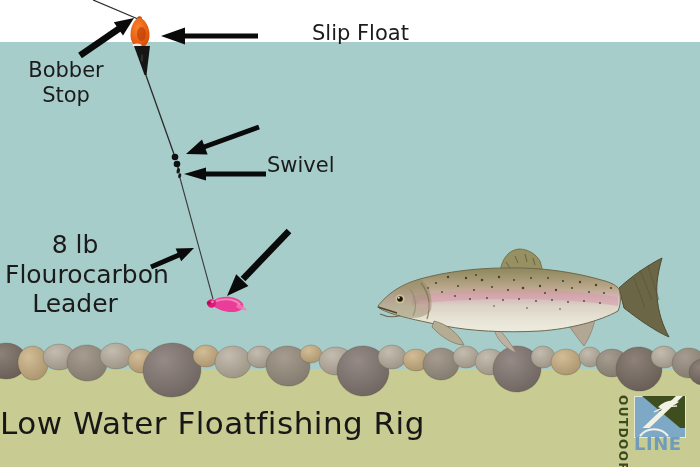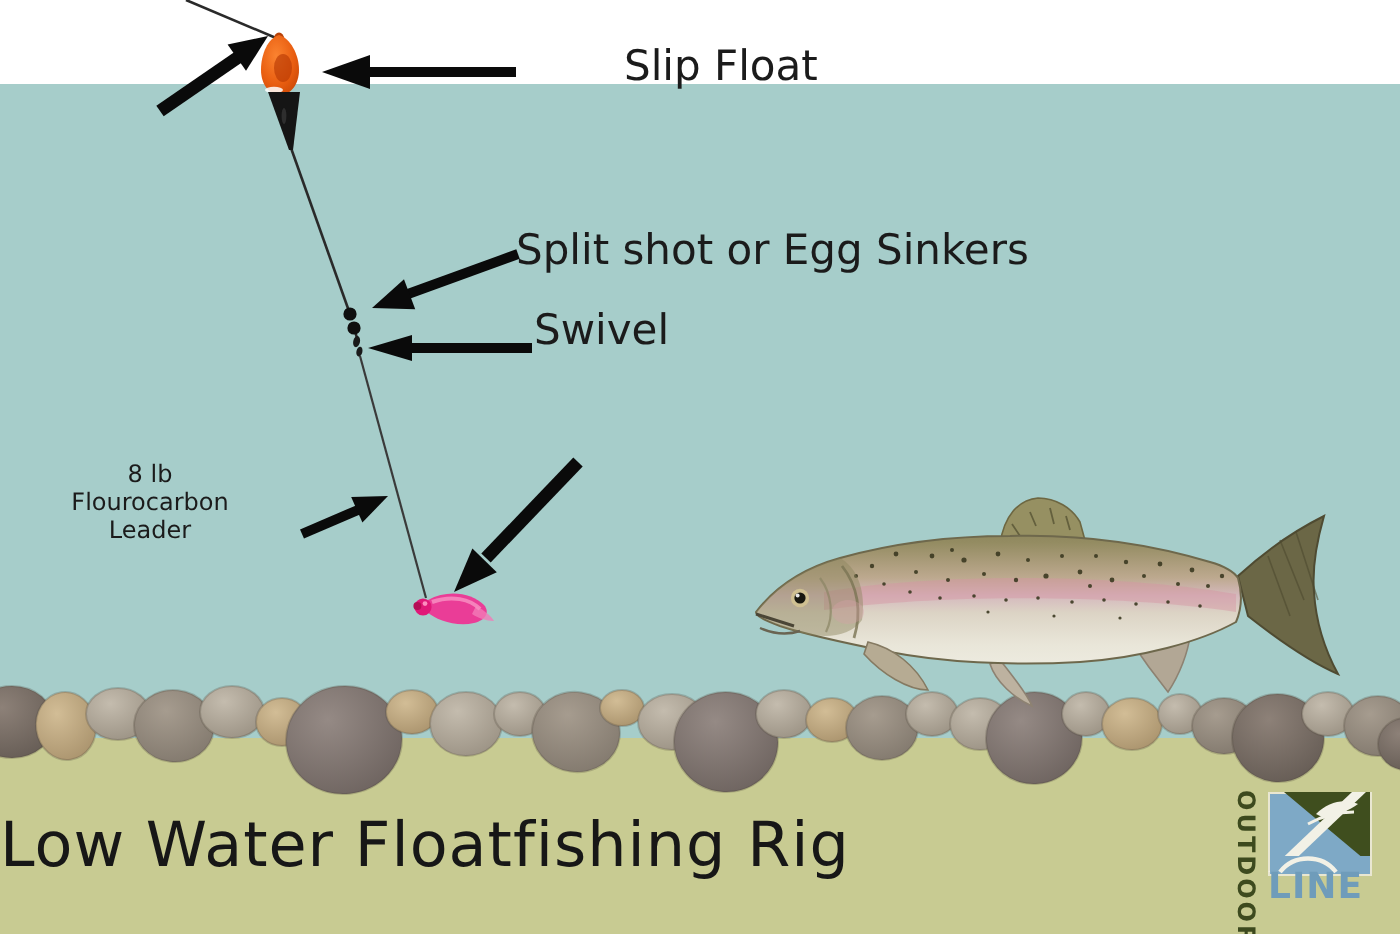--- a/index.html
+++ b/index.html
@@ -14,21 +14,21 @@
   .label{
     position:absolute;font-size:21px;line-height:1.2;color:#1b1b1b;
     white-space:pre-line;letter-spacing:0px;
   }
   .label.center{text-align:center;}
   #label-bobber-stop{left:8px;top:58px;width:116px;}
   #label-slip-float{left:264px;top:21px;margin-left:48px;}
   #label-split-shot{left:258px;top:113px;}
   #label-swivel{left:267px;top:153px;}
   #label-steelhead-jig{left:291px;top:215px;}
-  #label-leader{left:5px;top:230px;width:140px;font-size:12px;line-height:1.18;}
+  #label-leader{left:5px;top:230px;width:140px;font-size:25px;line-height:1.18;}
   #diagram-title{
     position:absolute;left:0;top:405px;width:660px;text-align:left;
     font-size:31px;color:#171717;letter-spacing:0.5px;
   }
   svg.layer{position:absolute;left:0;top:0;}
   
   #logo{position:absolute;left:615px;top:393px;width:80px;height:70px;}
   #logo-outdoor{
     position:absolute;left:1px;top:2px;height:64px;
     writing-mode:vertical-rl;
@@ -259,22 +259,23 @@
       <circle cx="400" cy="299" r="2.8" fill="#17170f"></circle>
       <circle cx="398.8" cy="297.8" r="1" fill="#ffffff" opacity="0.9"></circle>
 
       <path d="M378,307 L397,313" stroke="#4a4536" stroke-width="1.5" fill="none"></path>
       <path d="M380,314 C388,317.5 394,317.5 400,315.5" stroke="#6a6452" stroke-width="1.2" fill="none"></path>
 
       <path d="M434,321 C447,324 458,333 464,345 C454,345 441,337 432,327 Z" fill="#b6ab93" stroke="#857a62" stroke-width="0.8"></path>
     </g>
   </svg>
 
+  <div class="label center" id="label-bobber-stop">Bobber
+Stop</div>
   <div class="label" id="label-slip-float">Slip Float</div>
-  <div class="label" id="label-split-shot">Split shot or Egg Sinkers</div>
   <div class="label" id="label-swivel">Swivel</div>
   <div class="label center" id="label-leader">8 lb
 Flourocarbon
 Leader</div>
 
   <div id="diagram-title">Low Water Floatfishing Rig</div>
 
   <div id="logo">
     <div id="logo-outdoor">OUTDOOR</div>
     <svg width="52" height="42" viewBox="0 0 52 42" style="position:absolute;left:19px;top:3px;">

